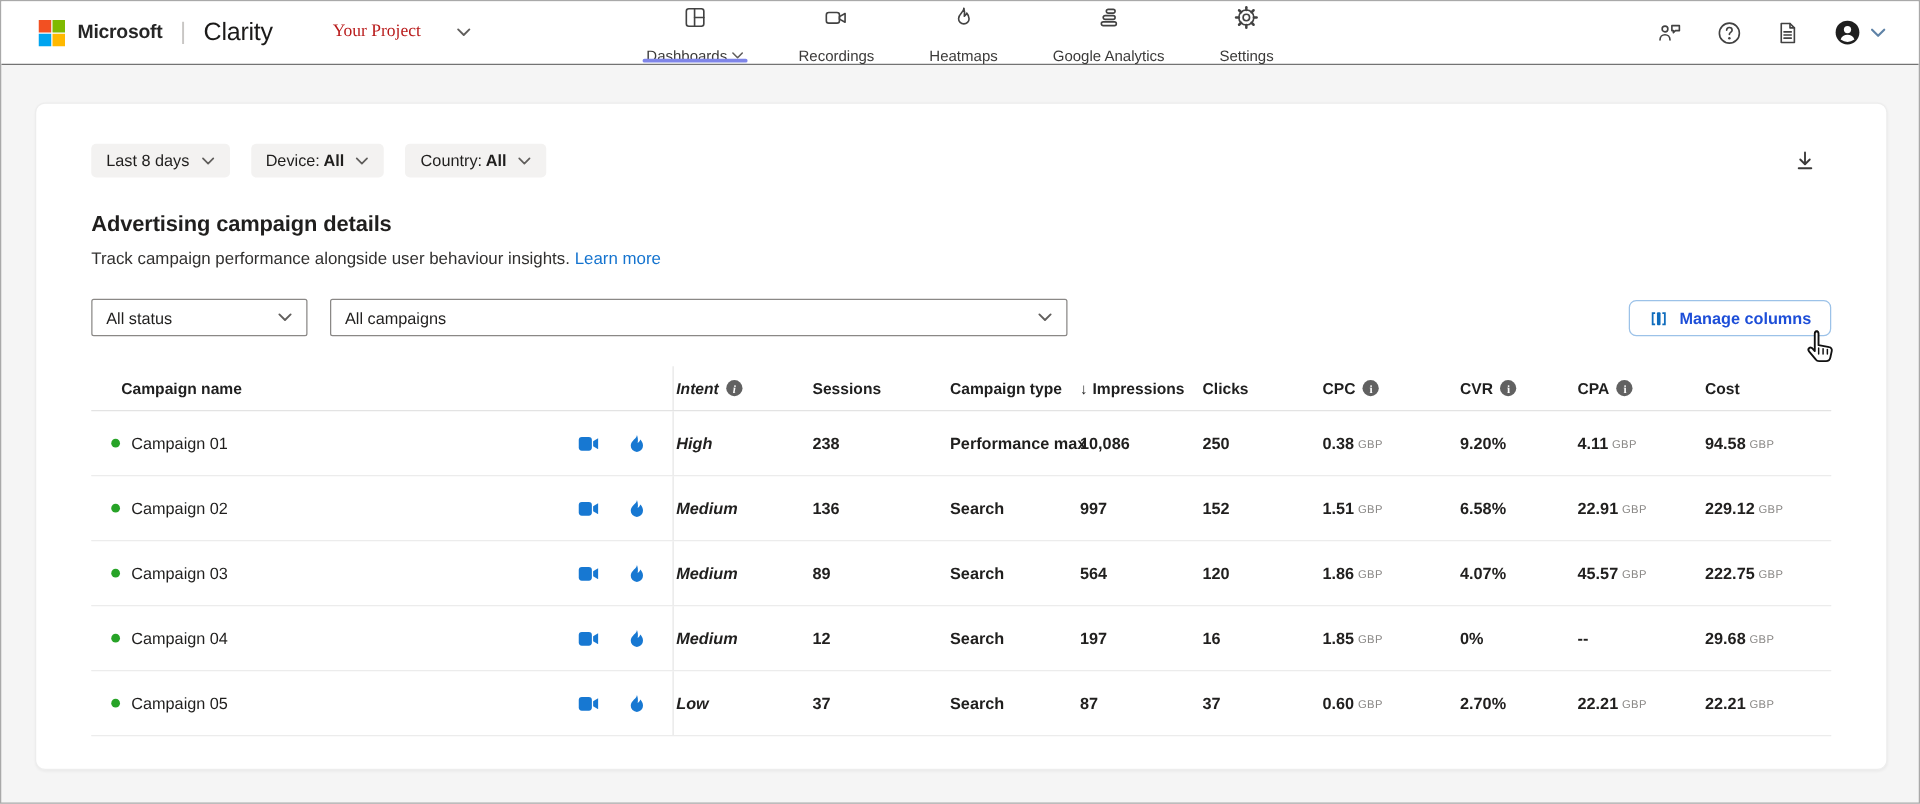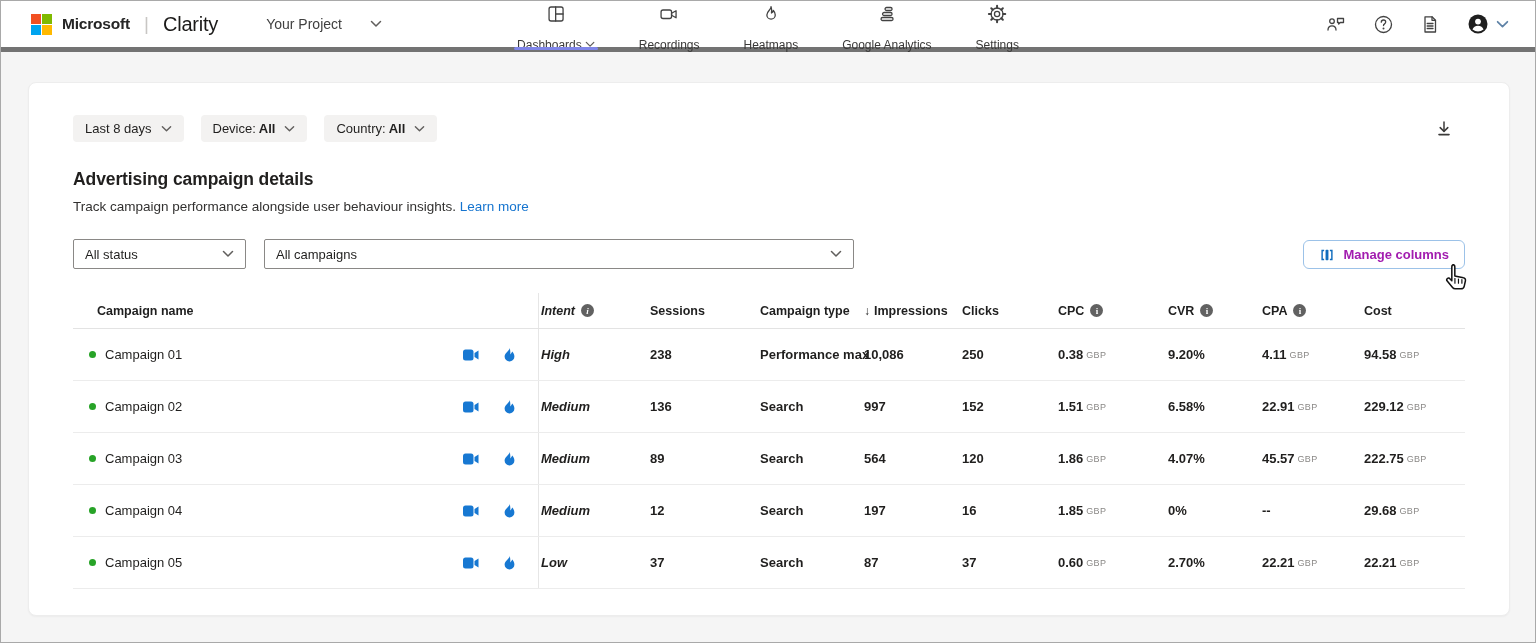--- a/index.html
+++ b/index.html
@@ -1,28 +1,28 @@
 <!DOCTYPE html>
 <html><head>
 <meta charset="utf-8">
 <style>
   * { margin:0; padding:0; box-sizing:border-box; }
   body { font-family:"Liberation Sans", sans-serif; background:#fff; }
   .screen { width:1536px; height:643px; border:1px solid #a9a9a9; overflow:hidden; background:#f5f5f5; position:relative; }
 
   
-  .topbar { height:51px; background:#fff; border-bottom:5px solid #737373; display:flex; align-items:center; position:relative; }
+  .topbar { height:51px; background:#fff; border-bottom:1px solid #737373; display:flex; align-items:center; position:relative; }
   .brand { display:flex; align-items:center; padding-left:30px; gap:10px; }
   .mslogo { width:21px; height:21px; display:grid; grid-template-columns:10px 10px; grid-template-rows:10px 10px; gap:1px; }
   .mslogo span:nth-child(1){background:#f25022;} .mslogo span:nth-child(2){background:#7fba00;}
   .mslogo span:nth-child(3){background:#00a4ef;} .mslogo span:nth-child(4){background:#ffb900;}
   .ms-word { font-size:15.5px; font-weight:700; color:#262626; letter-spacing:-.2px; }
   .brand-sep { color:#c8c6c4; font-size:19px; font-weight:300; margin:0 4px; }
   .clarity-word { font-size:20px; color:#1b1a19; letter-spacing:-.2px; }
-  .project { display:flex; align-items:center; gap:28px; margin-left:38px; font-size:14px; color:#404040; cursor:pointer; }
+  .project { display:flex; align-items:center; gap:28px; margin-left:38px; font-size:14px; color:#b91c1c; cursor:pointer;font-family:Liberation Serif, serif; }
   .chev { stroke:#605e5c; fill:none; stroke-width:1.5; stroke-linecap:round; stroke-linejoin:round; }
 
   .mainnav { position:absolute; left:50%; top:0; transform:translateX(-50%); height:51px; display:flex; align-items:stretch; gap:44px; }
   .nav-item { display:flex; flex-direction:column; align-items:center; justify-content:center; gap:14px; position:relative; cursor:pointer; color:#424242; padding-top:2px; }
   .nav-item svg { display:block; }
   .nav-label { font-size:12px; color:#3b3a39; display:flex; align-items:center; gap:3px; white-space:nowrap; }
   .nav-item.active .nav-label { font-weight:400; }
   .nav-item.active::after { content:""; position:absolute; left:-3px; right:-3px; bottom:2px; height:3px; border-radius:3px; background:#7f85e8; }
   .icn { stroke:#424242; fill:none; stroke-width:1.3; stroke-linecap:round; stroke-linejoin:round; }
 
@@ -39,21 +39,21 @@
   .download-btn { position:absolute; top:36px; right:56px; cursor:pointer; }
 
   .sec-title { margin-top:27px; font-size:17.5px; font-weight:700; color:#201f1e; letter-spacing:-.1px; }
   .sec-sub { margin-top:9px; font-size:13.5px; color:#323130; }
   .sec-sub a { color:#1574cf; text-decoration:none; cursor:pointer; }
 
   .controls { margin-top:25px; display:flex; align-items:flex-end; }
   .select { height:30px; border:1px solid #8a8886; border-radius:2px; display:flex; align-items:center; justify-content:space-between; padding:0 11px; font-size:13px; color:#201f1e; cursor:pointer; background:#fff; }
   .select.status { width:173px; margin-right:18px; }
   .select.campaigns { width:590px; }
-  .manage-btn { margin-left:auto; height:29px; border:1px solid #9cc2e8; border-radius:6px; background:#fff; display:flex; align-items:center; gap:9px; padding:0 15px; font-size:13px; font-weight:700; color:#a21caf; cursor:pointer; font-family:"Liberation Sans",sans-serif; }
+  .manage-btn { margin-left:auto; height:29px; border:1px solid #9cc2e8; border-radius:6px; background:#fff; display:flex; align-items:center; gap:9px; padding:0 15px; font-size:13px; font-weight:700; color:#1d4ed8; cursor:pointer; font-family:"Liberation Sans",sans-serif; }
 
   
   .table { margin-top:24px; }
   .tgrid { display:grid; grid-template-columns:465px 112px 90px 124px 98px 96px 110px 94px 102px 1fr; align-items:center; }
   .thead { height:36px; border-bottom:1px solid #e3e3e3; font-size:12.5px; font-weight:700; color:#1f1f1f; }
   .trow { height:52px; border-bottom:1px solid #ececec; font-size:13px; color:#201f1e; }
   .cell { display:flex; align-items:center; white-space:nowrap; height:100%; }
   .c-left { justify-content:flex-start; }
   .c-right { justify-content:flex-start; }
   .h-campaign { padding-left:24px; }

